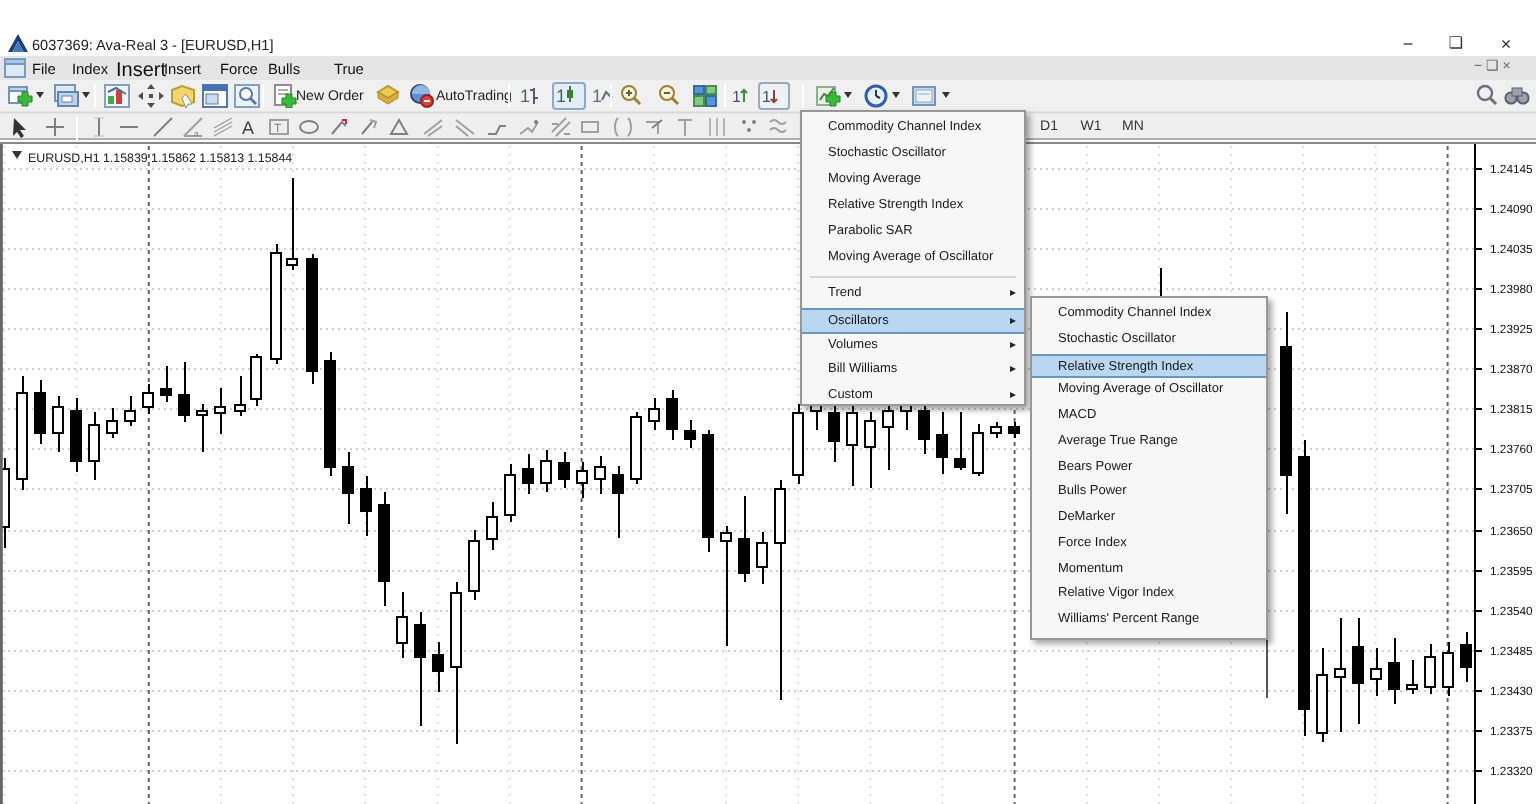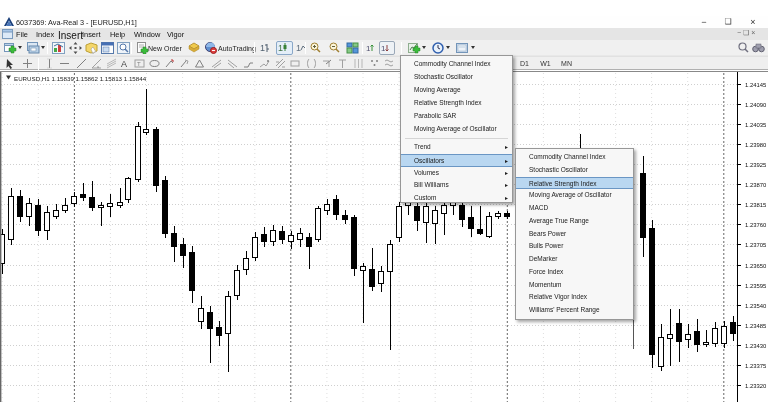--- a/index.html
+++ b/index.html
@@ -32,23 +32,23 @@
 
   <div style="position:absolute;left:0;top:12px;width:768px;height:12px;background:#e5e5e5">
     <svg width="11" height="10" viewBox="0 0 11 10" style="position:absolute;left:2px;top:1px">
       <rect x="0.5" y="0.5" width="10" height="9" fill="#dce9f7" stroke="#7a9abd"></rect>
         <rect x="0.5" y="0.5" width="10" height="2.5" fill="#a8c6e8" stroke="#7a9abd"></rect>
     </svg>
     <div style="position:absolute;left:16px;top:2px;font-size:7.4px;color:#111">File</div>
     <div style="position:absolute;left:36px;top:2px;font-size:7.4px;color:#111">Index</div>
     <div style="position:absolute;left:58px;top:2px;font-size:10px;color:#111">Insert</div>
     <div style="position:absolute;left:82px;top:2px;font-size:7.4px;color:#111">Insert</div>
-    <div style="position:absolute;left:110px;top:2px;font-size:7.4px;color:#111">Help</div>
-    <div style="position:absolute;left:134px;top:2px;font-size:7.4px;color:#111">Window</div>
-    <div style="position:absolute;left:167px;top:2px;font-size:7.4px;color:#111">Vigor</div>
+    <div style="position:absolute;left:110px;top:2px;font-size:7.4px;color:#111">Force</div>
+    <div style="position:absolute;left:134px;top:2px;font-size:7.4px;color:#111">Bulls</div>
+    <div style="position:absolute;left:167px;top:2px;font-size:7.4px;color:#111">True</div>
     <div style="position:absolute;left:737px;top:1px;font-size:7px;color:#666">− ❏ ×</div>
   </div>
 
 <svg width="768" height="30" style="position:absolute;left:0;top:24px">
 
 <rect x="0" y="0" width="768" height="16.5" fill="#f0f0f0"></rect>
 <rect x="0" y="16.5" width="768" height="13.5" fill="#eeeeee"></rect>
 <line x1="0" y1="16.2" x2="768" y2="16.2" stroke="#d9d9d9"></line>
 <line x1="0" y1="29.7" x2="768" y2="29.7" stroke="#b5b5b5"></line>
 </svg>

